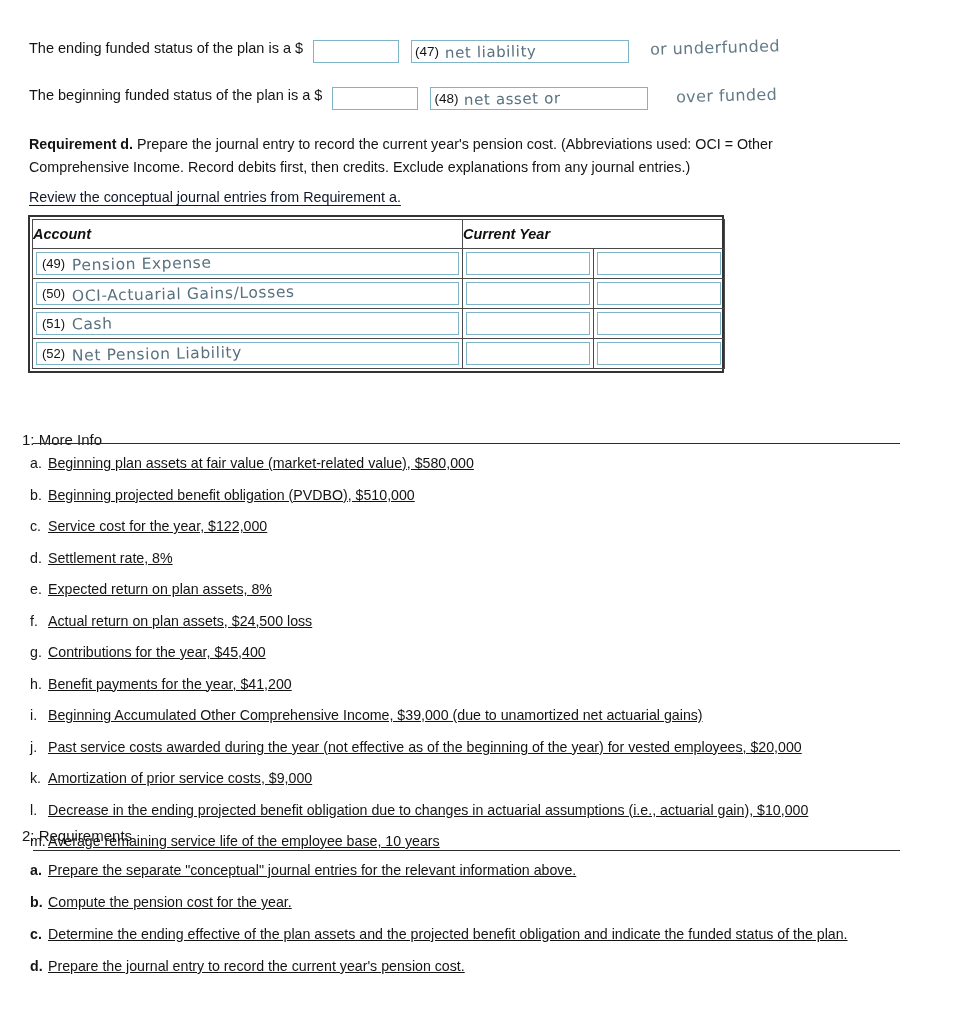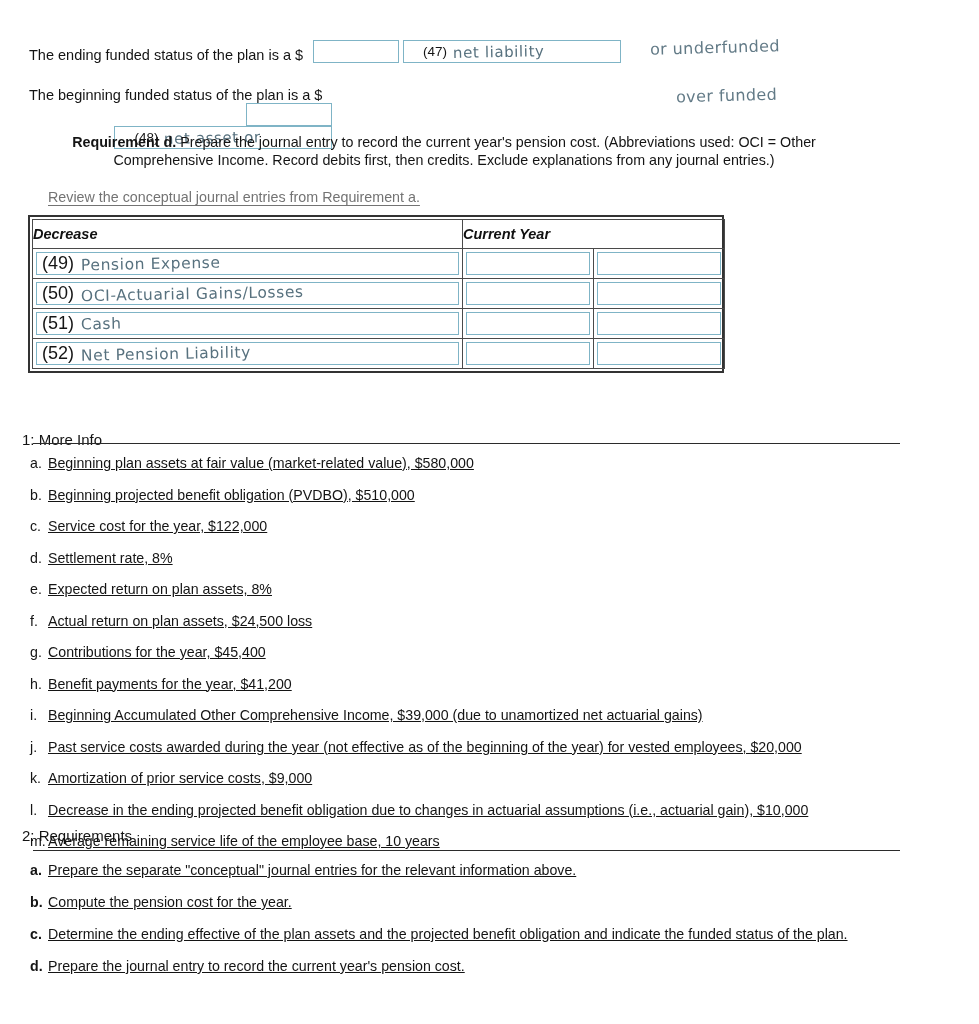--- a/index.html
+++ b/index.html
@@ -12,21 +12,21 @@
     height: 1024px;
     position: relative;
     font-family: "Liberation Sans", sans-serif;
     color: #1a1a1a;
     overflow: hidden;
   }
 
   .stmt-row {
     position: absolute;
     display: flex;
-    align-items: flex-end;
+    align-items: flex-start;
     font-size: 14.5px;
     color: #141414;
     white-space: nowrap;
   }
   .stmt-label { margin-right: 10px; }
 
   .blank-box {
     width: 86px;
     height: 23px;
     border: 1px solid #7fb4c6;
@@ -34,22 +34,22 @@
     box-sizing: border-box;
   }
 
   .ans-box {
     height: 23px;
     border: 1px solid #7fb4c6;
     background: #ffffff;
     box-sizing: border-box;
     display: flex;
     align-items: center;
-    padding-left: 19px;
-    margin-left: 4px;
+    padding-left: 3px;
+    margin-left: 12px;
   }
   .tag {
     font-size: 13.5px;
     color: #141414;
     margin-right: 6px;
     flex: none;
   }
   .hand {
     font-family: "DejaVu Sans", sans-serif;
     font-size: 15px;
@@ -70,35 +70,33 @@
     opacity: .95;
   }
 
   
   #requirement-d {
     position: absolute;
     left: 29px;
     top: 133px;
     width: 830px;
     font-size: 14.3px;
-    line-height: 18px;
-    color: #141414;
-    text-align: center;
+    line-height: 23px;
+    color: #141414;
   }
   #requirement-d b { font-weight: bold; }
 
   #review-line {
     position: absolute;
     left: 29px;
     top: 189px;
     font-size: 14.3px;
-    color: #737373;
+    color: #0f172a;
     text-decoration: underline;
     text-underline-offset: 3px;
-    margin-left: 19px;
   }
 
   
   #journal-table {
     position: absolute;
     left: 28px;
     top: 215px;
     width: 696px;
     border: 2px solid #333333;
     background: #ffffff;
@@ -133,21 +131,21 @@
   .cell-field {
     position: absolute;
     left: 3px; right: 3px; top: 3px; bottom: 3px;
     border: 1px solid #7fb4c6;
     background: #ffffff;
     box-sizing: border-box;
     display: flex;
     align-items: center;
     padding-left: 5px;
   }
-  .cell-field .tag { font-size: 18px; margin-right: 7px; }
+  .cell-field .tag { font-size: 13px; margin-right: 7px; }
   .cell-field .hand { font-size: 15.5px; }
 
   
   .panel-title {
     position: absolute;
     font-size: 15px;
     color: #141414;
   }
   .panel-rule {
     position: absolute;
@@ -181,21 +179,21 @@
 <div class="stmt-row" id="stmt-row-47" style="left:29px; top:40px;">
   <span class="stmt-label">The ending funded status of the plan is a $</span>
   <span class="blank-box"></span>
   <span class="ans-box" style="width:218px;">
     <span class="tag">(47)</span>
     <span class="hand">net  liability</span>
   </span>
 </div>
 <div class="hand-outside" style="left:650px; top:38px;">or underfunded</div>
 
-<div class="stmt-row" id="stmt-row-48" style="left:29px; top:87px;flex-direction:column;">
+<div class="stmt-row" id="stmt-row-48" style="left:29px; top:87px;">
   <span class="stmt-label">The beginning funded status of the plan is a $</span>
   <span class="blank-box"></span>
   <span class="ans-box" style="width:218px;">
     <span class="tag">(48)</span>
     <span class="hand">net asset or</span>
   </span>
 </div>
 <div class="hand-outside" style="left:676px; top:86px;">over funded</div>
 
 <div id="requirement-d">
@@ -206,21 +204,21 @@
 
 <div id="journal-table">
   <table>
     <colgroup>
       <col class="col-account">
         <col class="col-amt">
         <col class="col-amt">
     </colgroup>
     <thead>
       <tr>
-        <th class="hdr hdr-account">Decrease</th>
+        <th class="hdr hdr-account">Account</th>
         <th class="hdr hdr-year" colspan="2">Current Year</th>
       </tr>
     </thead>
     <tbody id="journal-body">
         <tr>
           <td class="cell">
             <span class="cell-field">
               <span class="tag">(49)</span>
               <span class="hand">Pension Expense</span>
             </span>

